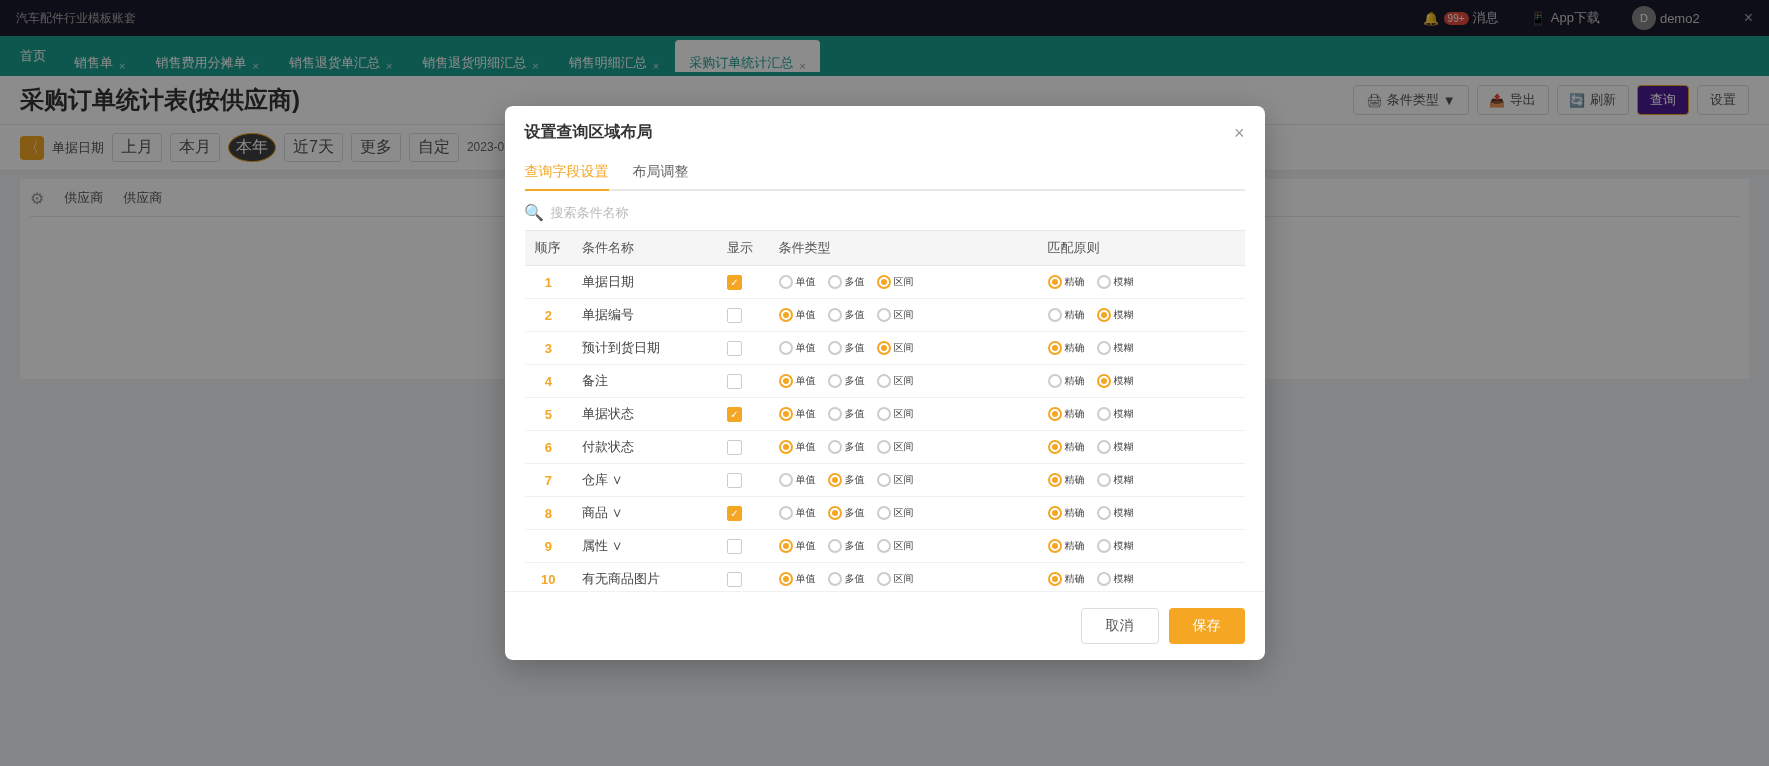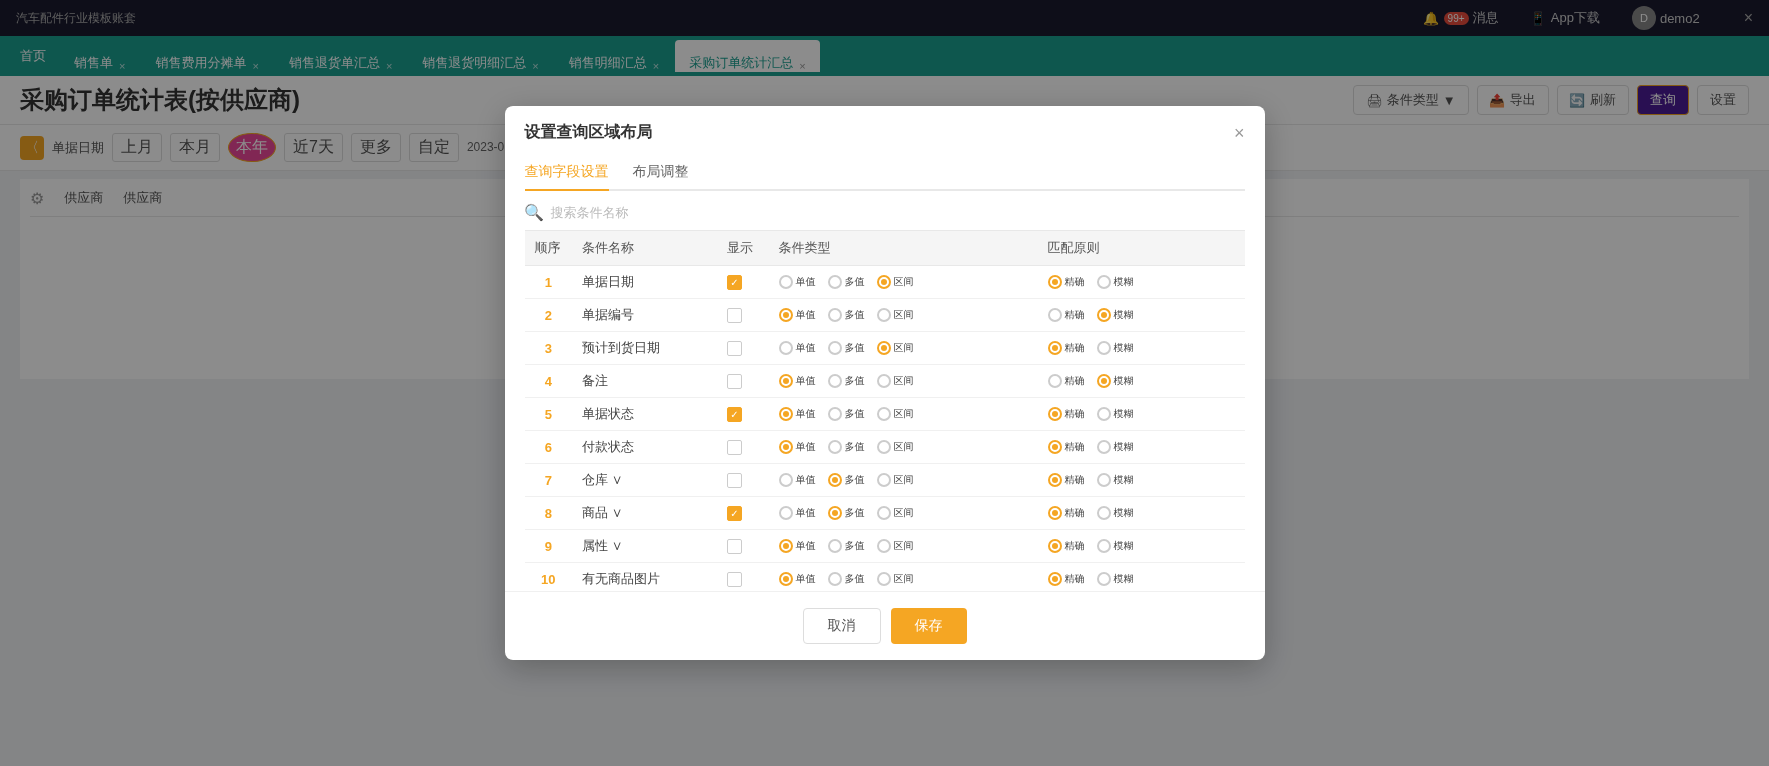--- a/index.html
+++ b/index.html
@@ -143,21 +143,21 @@
     .filter-date-btn {
       font-size: 16px;
       padding: 3px 8px;
       border: 1px solid #ddd;
       border-radius: 3px;
       cursor: pointer;
       background: #fff;
       color: #555;
     }
     .filter-date-btn.active-orange {
-      background: #ec4899;
+      background: #404040;
       color: #fff;
       border-color: #f5a623;
       border-radius: 50%;
       padding: 3px 7px;
     }
     .date-range {
       font-size: 12px;
       color: #666;
     }
     .filter-more { font-size: 12px; color: #999; cursor: pointer; }
@@ -308,21 +308,21 @@
       max-height: 360px;
       overflow-y: auto;
     }
     .table-scroll::-webkit-scrollbar { width: 6px; }
     .table-scroll::-webkit-scrollbar-thumb { background: #ccc; border-radius: 3px; }
 
     
     .dialog-footer {
       padding: 16px 20px;
       display: flex;
-      justify-content: center;
+      justify-content: flex-end;
       gap: 10px;
       border-top: 1px solid #f0f0f0;
     }
     .btn-cancel {
       height: 36px; padding: 0 24px;
       border: 1px solid #ddd; border-radius: 4px;
       background: #fff; font-size: 14px; cursor: pointer; color: #555;
     }
     .btn-save {
       height: 36px; padding: 0 24px;

